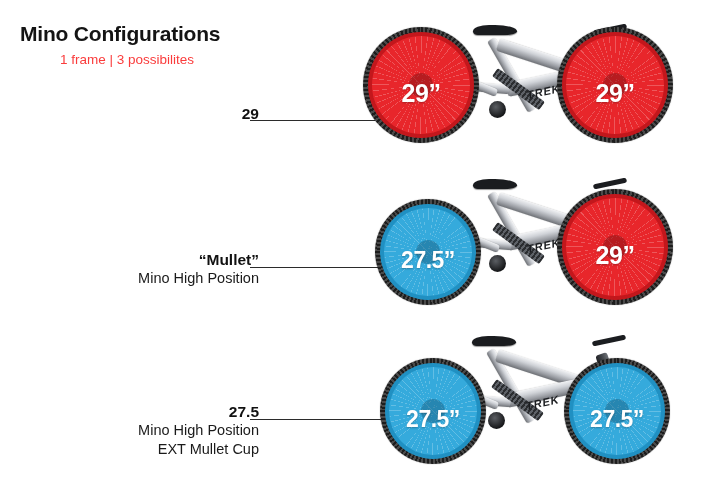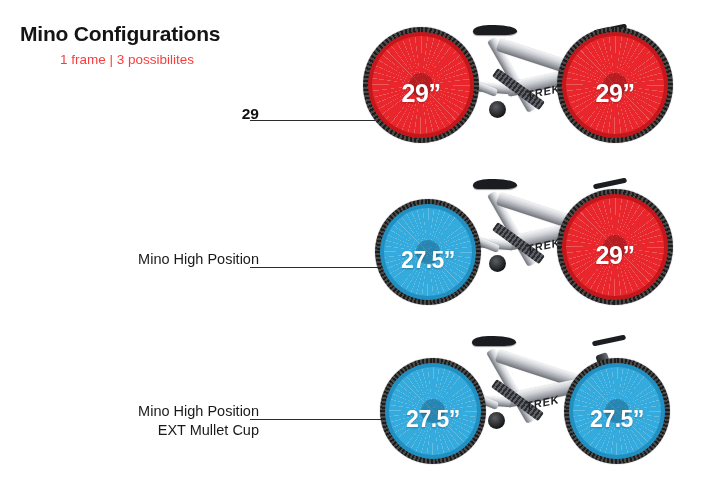--- a/index.html
+++ b/index.html
@@ -141,20 +141,21 @@
           <div class="spokes" style="background:repeating-conic-gradient(from 0deg,rgba(255,255,255,.55) 0deg 0.9deg,rgba(0,0,0,0) 0.9deg 7.5deg);"></div>
         </div>
         <div class="hub" style="left:46px;top:46px;width:24px;height:24px;background:rgba(140,20,24,.55);"></div>
         <div class="wheeltext" style="font-size:25px;">29”</div>
       </div>
     </div>
   </div>
 
   <div class="row row2">
     <div class="labelblock" style="left:0;top:93px;width:240px;">
+      <div class="lbl-main">“Mullet”</div>
       <div class="lbl-sub">Mino High Position</div>
     </div>
     <div class="leader" style="left:250px;top:110px;width:132px;"></div>
 
     <div class="bike" style="left:355px;top:0px;width:350px;height:160px;">
       <div class="saddle" style="left:118px;top:22px;width:44px;height:10px;"></div>
       <div class="tube frame-grad" style="left:136px;top:32px;width:82px;height:9px;transform:rotate(60deg);"></div>
       <div class="tube frame-grad" style="left:143px;top:35px;width:108px;height:13px;transform:rotate(18deg);"></div>
       <div class="tube frame-dark" style="left:247px;top:34px;width:84px;height:12px;transform:rotate(72deg);"></div>
       <div class="tube frame-grad" style="left:152px;top:80px;width:112px;height:14px;transform:rotate(-12deg);"></div>
@@ -183,20 +184,21 @@
           <div class="spokes" style="background:repeating-conic-gradient(from 0deg,rgba(255,255,255,.55) 0deg 0.9deg,rgba(0,0,0,0) 0.9deg 7.5deg);"></div>
         </div>
         <div class="hub" style="left:46px;top:46px;width:24px;height:24px;background:rgba(140,20,24,.55);"></div>
         <div class="wheeltext" style="font-size:25px;">29”</div>
       </div>
     </div>
   </div>
 
   <div class="row row3">
     <div class="labelblock" style="left:0;top:90px;width:240px;">
+      <div class="lbl-main">27.5</div>
       <div class="lbl-sub">Mino High Position</div>
       <div class="lbl-sub">EXT Mullet Cup</div>
     </div>
     <div class="leader" style="left:250px;top:107px;width:132px;"></div>
 
     <div class="bike" style="left:360px;top:0px;width:350px;height:168px;">
       <div class="saddle" style="left:112px;top:24px;width:44px;height:10px;"></div>
       <div class="tube frame-grad" style="left:130px;top:34px;width:82px;height:9px;transform:rotate(60deg);"></div>
       <div class="tube frame-grad" style="left:137px;top:37px;width:108px;height:13px;transform:rotate(18deg);"></div>
       <div class="tube frame-dark" style="left:241px;top:36px;width:84px;height:12px;transform:rotate(72deg);"></div>

